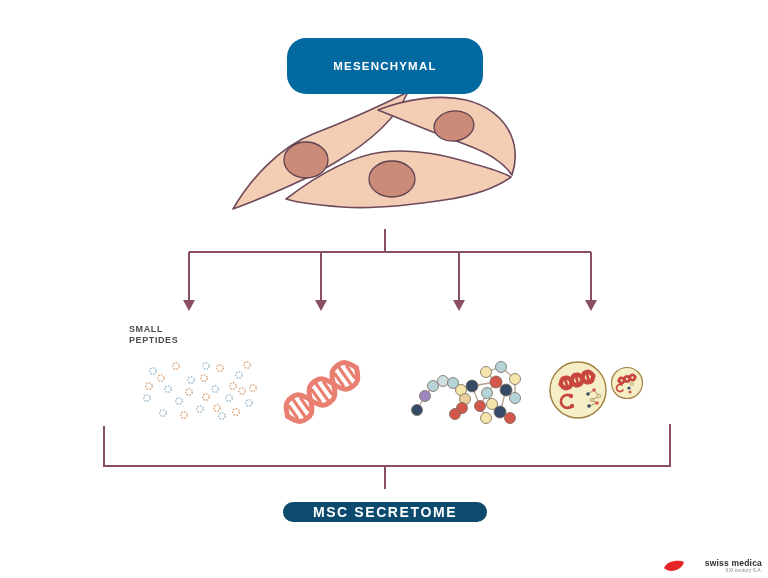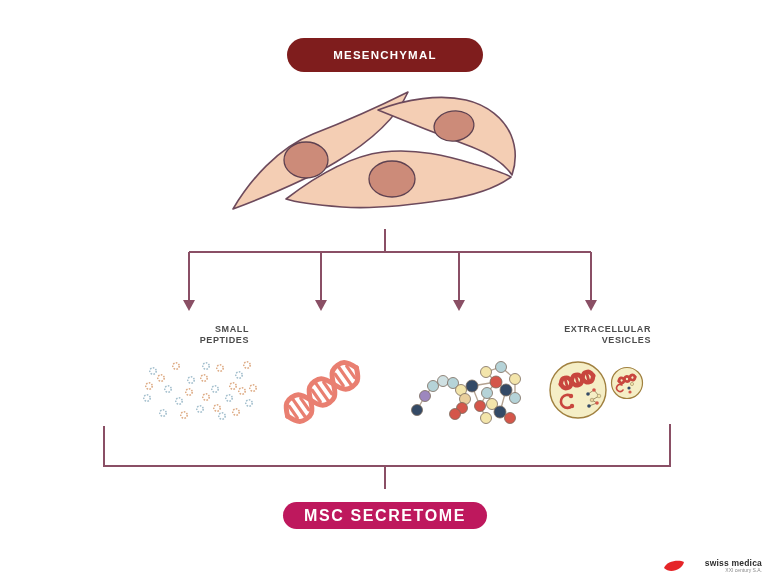--- a/index.html
+++ b/index.html
@@ -8,29 +8,29 @@
     background:#ffffff;overflow:hidden;
     font-family:"Liberation Sans",sans-serif;
   }
   .art{position:absolute;left:0;top:0;}
   .pill{
     position:absolute;color:#ffffff;text-align:center;
     font-weight:bold;letter-spacing:1.2px;
     display:flex;flex-direction:column;justify-content:center;
   }
   .pill-top{
-    left:287px;top:38px;width:196px;height:34px;border-radius:19px;
-    background:#7f1d1d;font-size:11.5px;line-height:14px;
+    left:287px;top:38px;width:196px;height:56px;border-radius:19px;
+    background:#0369a1;font-size:11.5px;line-height:14px;
   }
   .pill-bottom{
-    left:283px;top:502px;width:204px;height:27px;border-radius:14px;
-    background:#be185d;font-size:16px;line-height:27px;letter-spacing:1.6px;
+    left:283px;top:502px;width:204px;height:20px;border-radius:14px;
+    background:#0c4a6e;font-size:14px;line-height:27px;letter-spacing:1.6px;
   }
   .branch-label{
-    position:absolute;top:324px;width:120px;text-align:right;
+    position:absolute;top:324px;width:120px;text-align:left;
     color:#4c4c4c;font-size:9px;font-weight:bold;letter-spacing:.6px;
     line-height:11px;
   }
   .branch-label span{display:block;}
   .logo{
     position:absolute;right:6px;bottom:4px;display:flex;align-items:center;gap:20px;
   }
   .logo-text{display:flex;flex-direction:column;align-items:flex-end;line-height:1;}
   .logo-brand{font-size:8.5px;font-weight:bold;color:#2e2e2e;letter-spacing:.2px;}
   .logo-tagline{font-size:5px;color:#8a8a8a;margin-top:1px;}
@@ -208,24 +208,20 @@
   </svg>
 
   <div class="pill pill-top">
     <span>MESENCHYMAL</span>
   </div>
 
   <div class="branch-label" style="left:129px">
     <span>SMALL</span>
     <span>PEPTIDES</span>
   </div>
-  <div class="branch-label" style="left:531px">
-    <span>EXTRACELLULAR</span>
-    <span>VESICLES</span>
-  </div>
 
   <div class="pill pill-bottom">
     <span>MSC SECRETOME</span>
   </div>
 
   <div class="logo">
     <svg width="22" height="16" viewBox="0 0 22 16">
       <path d="M1,10 C3,3 16,1 21,4 C19,12 7,16 1,10 Z" fill="#e52528"></path>
     </svg>
     <div class="logo-text">

